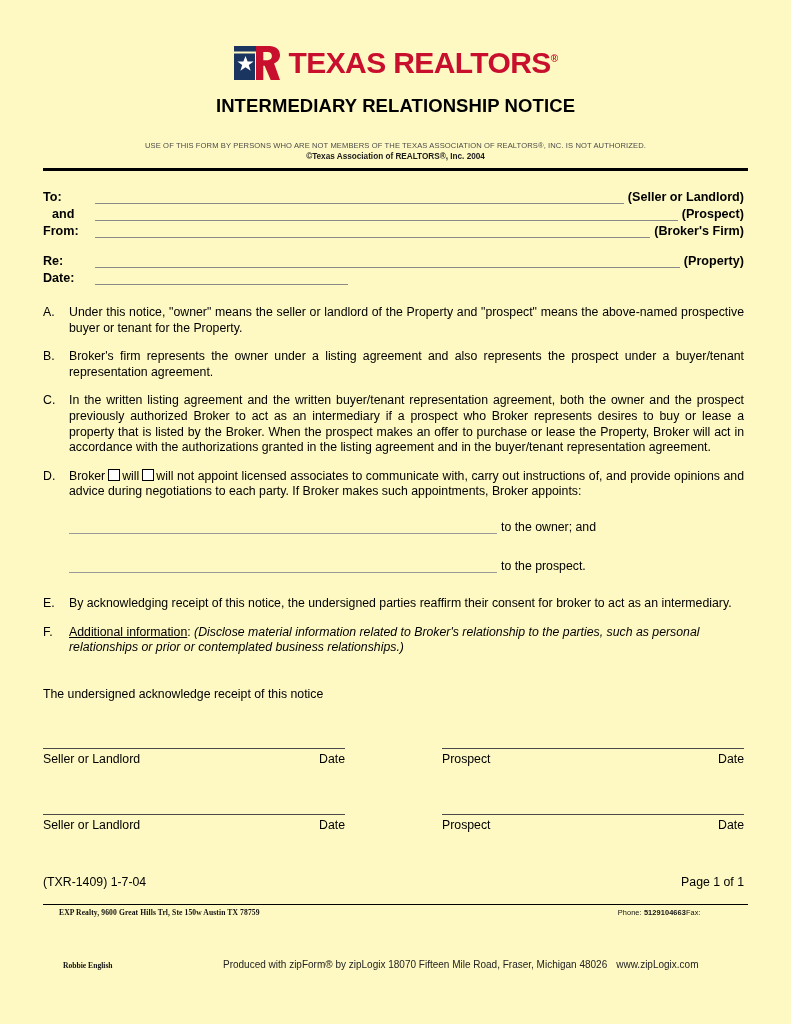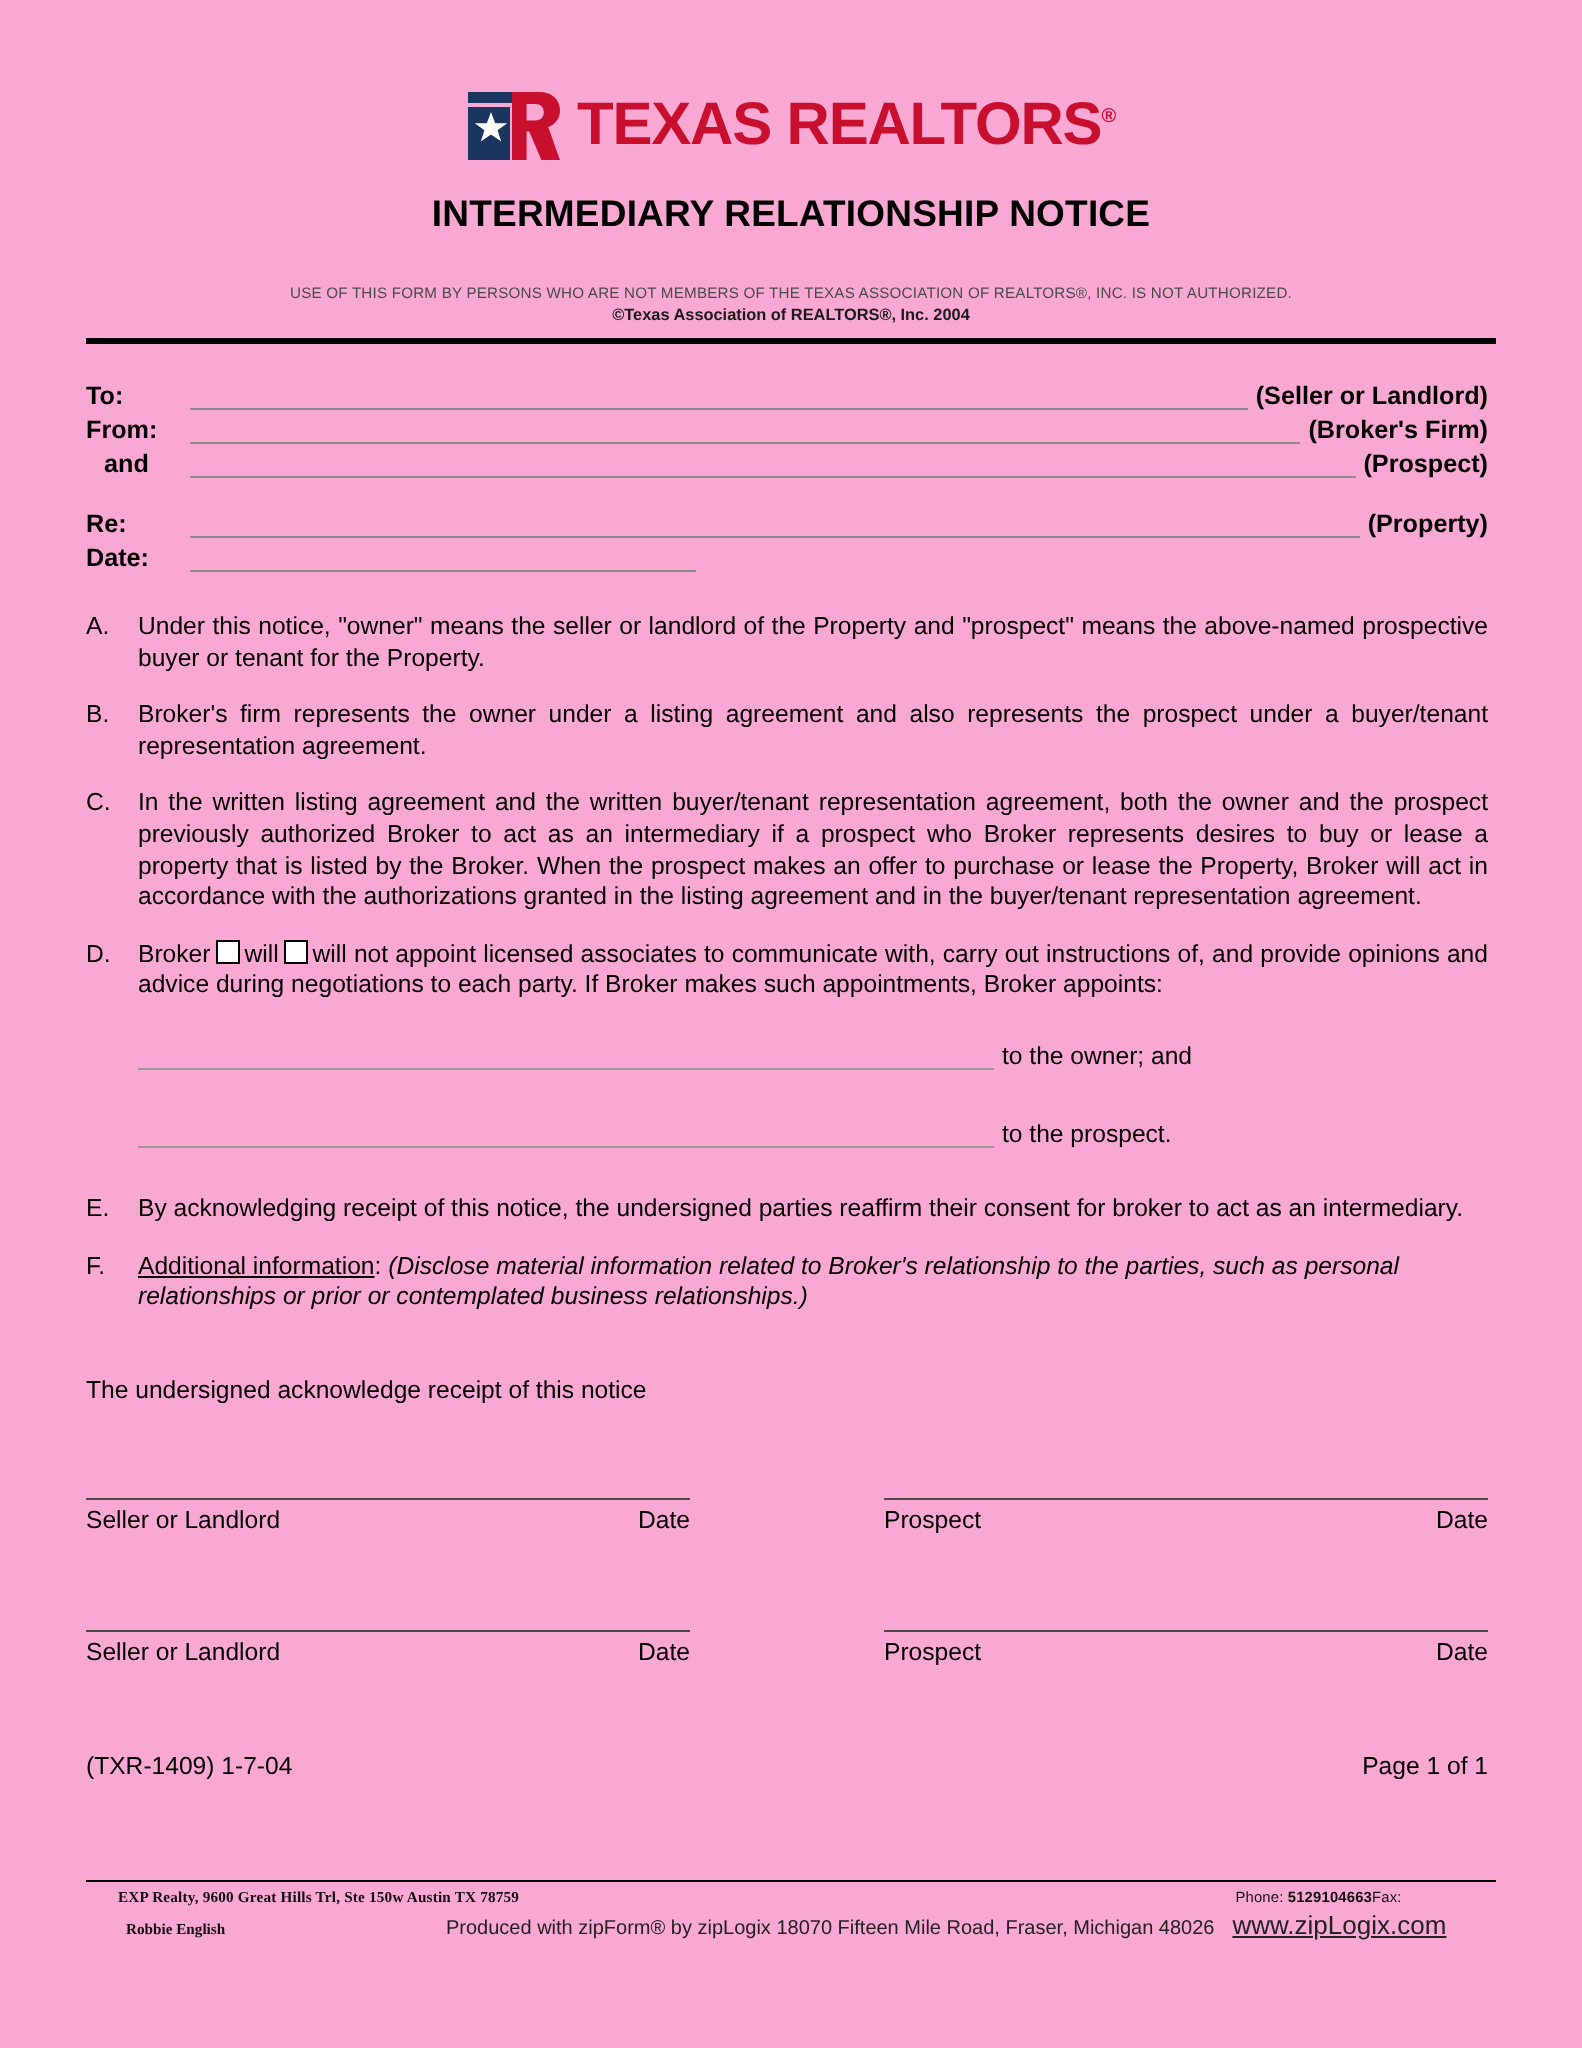--- a/index.html
+++ b/index.html
@@ -10,21 +10,21 @@
   }
   body {
     font-family: "Liberation Sans", sans-serif;
     color: #000000;
   }
   .page {
     position: relative;
     width: 791px;
     height: 1024px;
     margin: 0 auto;
-    background: #f9a8d4;
+    background: #fef9c3;
     overflow: hidden;
     box-sizing: border-box;
   }
 
   
   .logo-block {
     margin: 0;
     padding-top: 46px;
     text-align: center;
     line-height: 1;
@@ -276,24 +276,24 @@
     color: #111;
     padding-left: 20px;
   }
   .footer-row2 .produced {
     flex: 0 0 auto;
     font-size: 10px;
     color: #222;
   }
   .footer-row2 .ziplink {
     flex: 0 0 auto;
-    font-size: 13px;
+    font-size: 10px;
     color: #222;
-    text-decoration: underline;
     padding-left: 9px;
+    margin-top: 40px;
   }
 </style>
 </head>
 <body>
 
 <div class="page">
 
   <div class="logo-block">
     <span class="logo-inline">
       <span class="logo-mark">
@@ -317,29 +317,29 @@
 
   <div class="fields">
 
     <div class="frow">
       <span class="flabel">To:</span>
       <span class="fline"></span>
       <span class="fright">(Seller or Landlord)</span>
     </div>
 
     <div class="frow">
+      <span class="flabel indent">and</span>
+      <span class="fline"></span>
+      <span class="fright">(Prospect)</span>
+    </div>
+
+    <div class="frow">
       <span class="flabel">From:</span>
       <span class="fline"></span>
       <span class="fright">(Broker's Firm)</span>
-    </div>
-
-    <div class="frow">
-      <span class="flabel indent">and</span>
-      <span class="fline"></span>
-      <span class="fright">(Prospect)</span>
     </div>
 
     <div class="fgap"></div>
 
     <div class="frow">
       <span class="flabel">Re:</span>
       <span class="fline"></span>
       <span class="fright">(Property)</span>
     </div>
 

